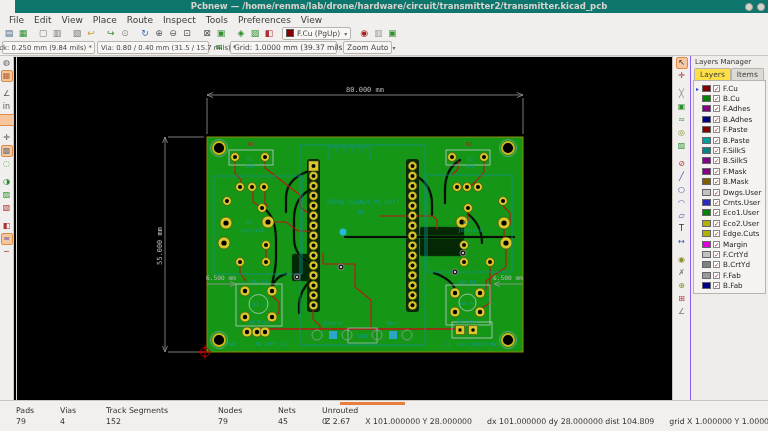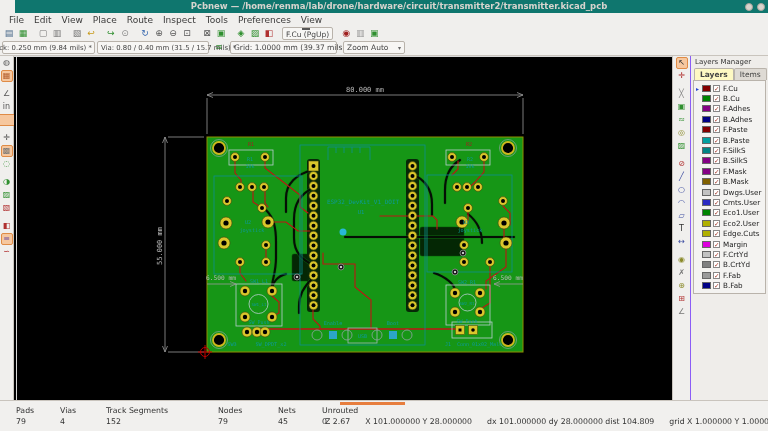--- a/index.html
+++ b/index.html
@@ -41,21 +41,21 @@
   .canvas-wrap{position:absolute;left:14px;top:0;width:658px;height:344px;background:#000;}
   .right-tb{position:absolute;left:672px;top:0;width:18px;height:344px;background:#f0efed;
             border-left:1px solid #c9c4bd;display:flex;flex-direction:column;align-items:center;padding-top:1px;}
   
   .layers-panel{position:absolute;left:690px;top:0;width:78px;height:344px;background:#efedea;
                 border-left:1px solid #8b5cf6;}
   .lm-title{font-size:7px;color:#333;padding:2px 0 2px 4px;}
   .lm-tabs{display:flex;margin-left:3px;}
   .lm-tab{font-size:7.5px;padding:1px 5px;border:1px solid #b9b3ab;border-bottom:none;
           background:#dedad4;border-radius:2px 2px 0 0;color:#444;}
-  .lm-tab.selected{background:#fef9c3;font-weight:bold;text-align:right;}
+  .lm-tab.selected{background:#fde047;font-weight:normal;text-align:right;}
   .lm-list{background:#f4f3f1;border:1px solid #b9b3ab;margin:0 2px;padding:2px 0;}
   .layer-row{height:10.4px;display:flex;align-items:center;padding-left:2px;}
   .lr-arrow{width:6px;font-size:6px;color:#2a4ad0;}
   .lr-swatch{width:9px;height:7px;border:1px solid #666;margin-right:2px;flex:none;}
   .lr-cb{width:7px;height:7px;background:#fff;border:1px solid #888;margin-right:3px;
          font-size:6.5px;line-height:7px;text-align:center;color:#a03020;flex:none;}
   .lr-name{font-size:7.2px;color:#222;white-space:nowrap;}
   
   .statusbar{position:absolute;left:0;top:400px;width:768px;height:31px;background:#f1f0ee;
              border-top:1px solid #c9c4bd;}
@@ -142,21 +142,21 @@
         <div class="tbtn gap" style="color: rgb(47, 143, 47);">
           <span>◈</span>
         </div>
         <div class="tbtn" style="color: rgb(47, 143, 47);">
           <span>▨</span>
         </div>
         <div class="tbtn" style="color: rgb(176, 48, 48);">
           <span>◧</span>
         </div>
       </span>
-    <div class="combo" style="margin-left:6px;flex-direction:column;">
+    <div class="combo" style="margin-left:6px;">
       <span class="swatch" style="background: rgb(132, 0, 0);"></span>
       <span>F.Cu (PgUp)</span>
       <span class="arrow">▾</span>
     </div>
     <span id="tb-right-slot" style="display:flex;align-items:center;">
         <div class="tbtn gap" style="color: rgb(160, 32, 32);">
           <span>◉</span>
         </div>
         <div class="tbtn" style="color: rgb(153, 153, 153);">
           <span>▥</span>
@@ -176,21 +176,21 @@
       <span style="transform:scale(0.92);transform-origin:left;">Via: 0.80 / 0.40 mm (31.5 / 15.7 mils) *</span>
       <span class="arrow">▾</span>
     </div>
     <div class="tbtn" style="margin-left:3px;color:#2f8f2f;">
       <span>≡</span>
     </div>
     <div class="combo" style="width:107px;margin-left:4px;justify-content:space-between;">
       <span>Grid: 1.0000 mm (39.37 mils)</span>
       <span class="arrow">▾</span>
     </div>
-    <div class="combo" style="width:62px;margin-left:6px;justify-content:space-between;">
+    <div class="combo" style="width:49px;margin-left:6px;justify-content:space-between;">
       <span>Zoom Auto</span>
       <span class="arrow">▾</span>
     </div>
   </div>
 
   <div class="workarea">
     <div class="left-tb">
         <div class="vtbtn" style="color: rgb(85, 85, 85);">
           <span>◍</span>
         </div>

